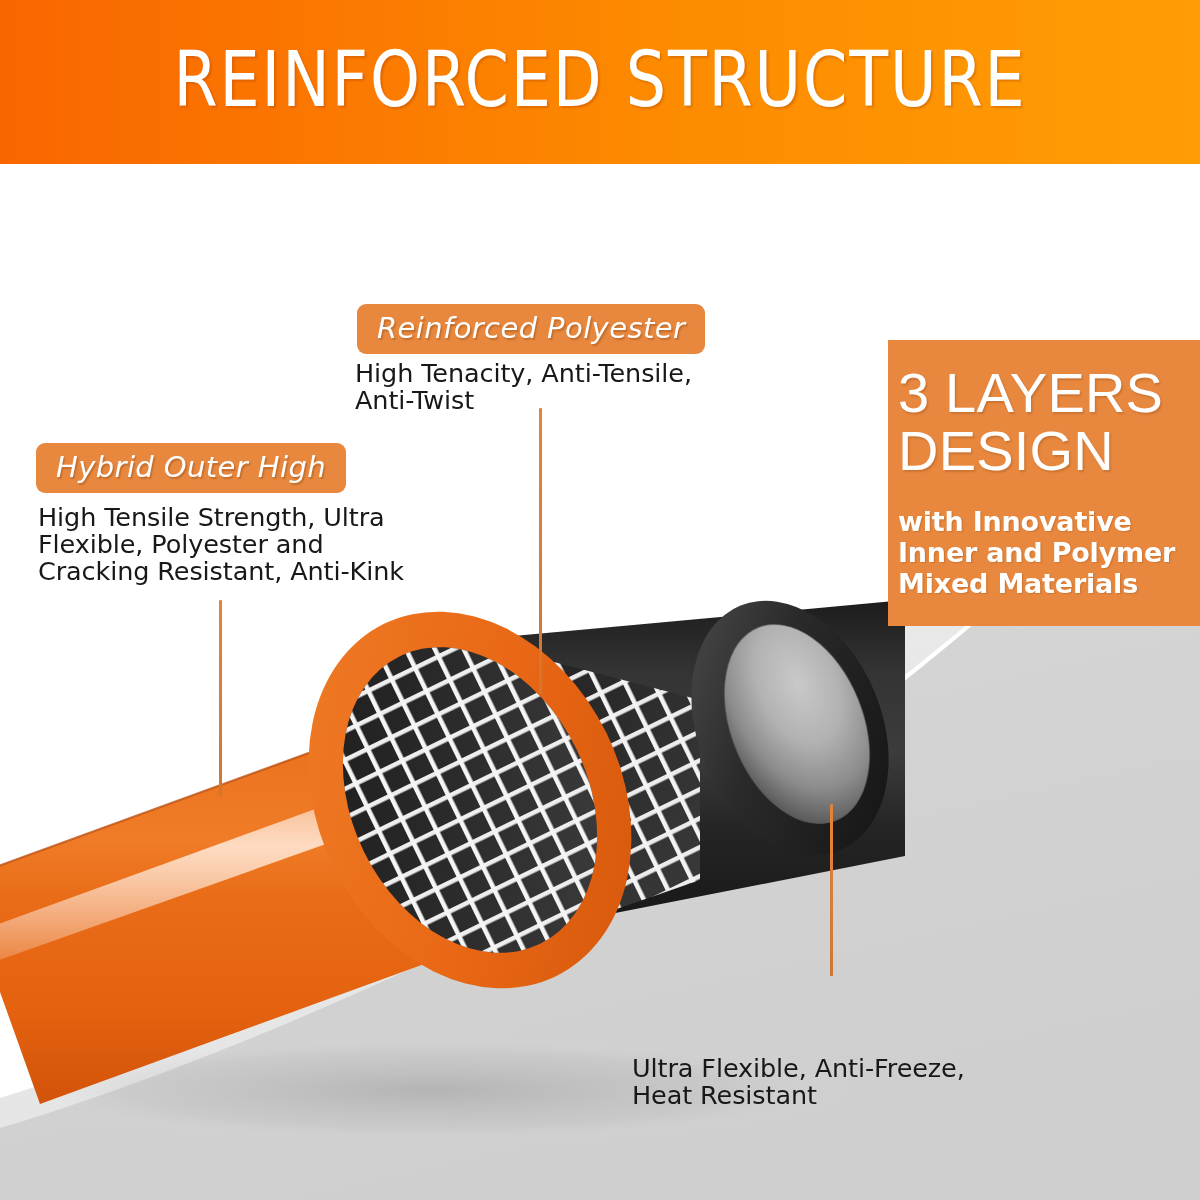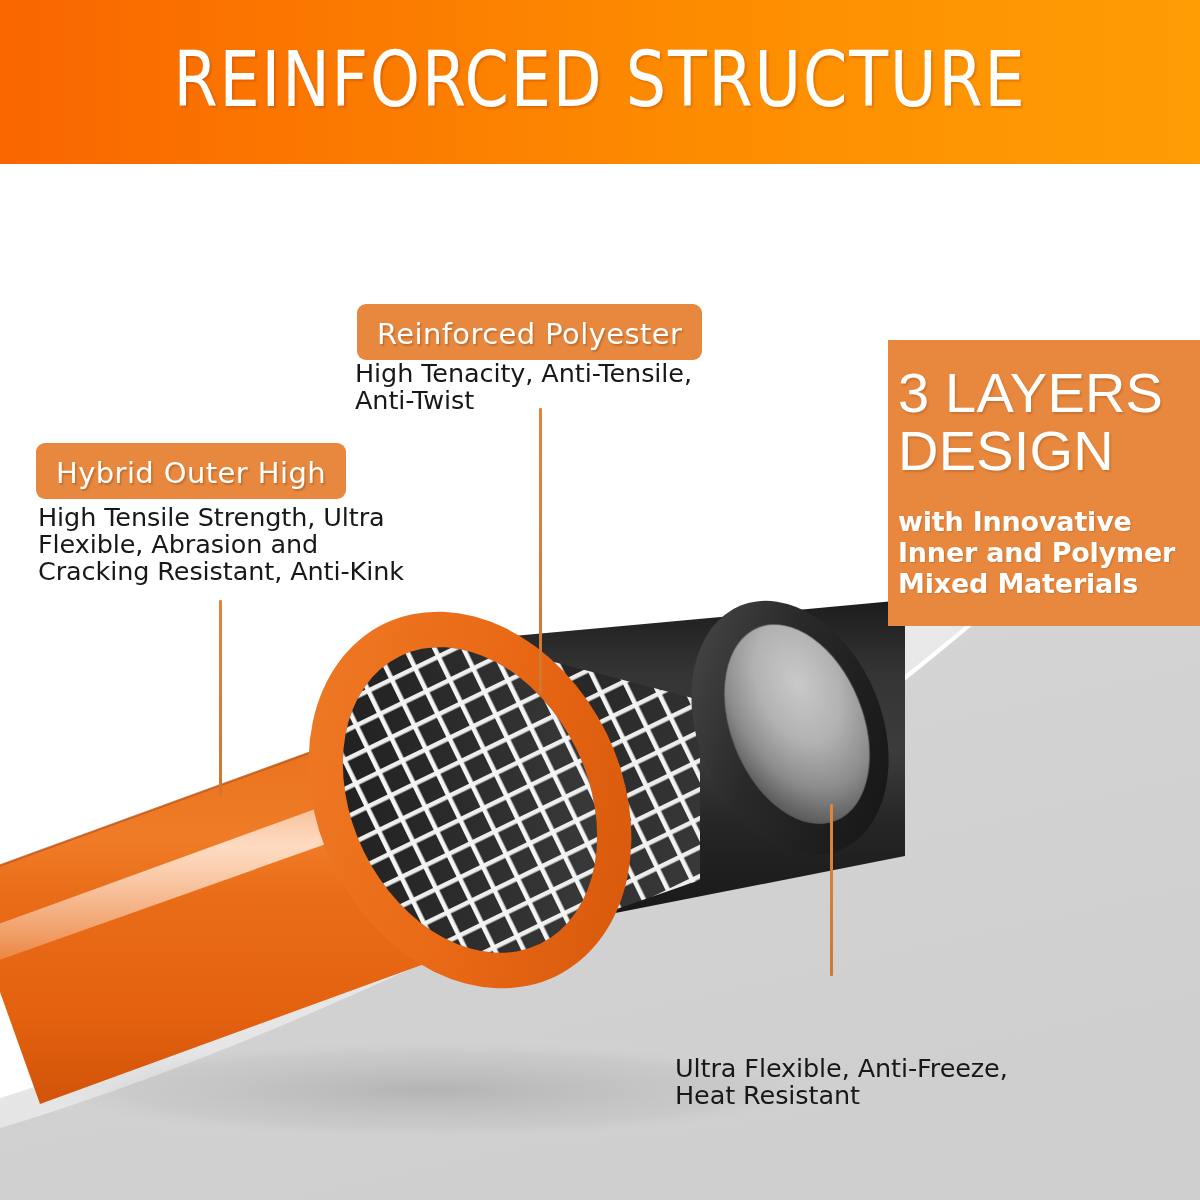--- a/index.html
+++ b/index.html
@@ -41,21 +41,21 @@
     border-radius:9px;
     color:#ffffff;
     font-family:"DejaVu Sans","Liberation Sans",sans-serif;
     font-size:29px;
     font-weight:400;
     letter-spacing:0.4px;
     white-space:nowrap;
     text-shadow:1.5px 1.5px 1.5px rgba(120,60,10,0.35);
     box-sizing:border-box;
   }
-  .pill-inner{display:block;padding:13px 20px 9px 20px;}
+  .pill-inner{display:block;padding:7px 20px 9px 20px;font-style:italic;}
 
   .desc{
     position:absolute;
     color:#17181a;
     font-family:"DejaVu Sans","Liberation Sans",sans-serif;
     font-size:25.5px;
     font-weight:400;
     line-height:27px;
     letter-spacing:-0.1px;
     white-space:pre-line;
@@ -258,30 +258,30 @@
   <div class="header-title">REINFORCED STRUCTURE</div>
 
   <div class="leader" style="left:219px;top:600px;height:196px;"></div>
   <div class="leader" style="left:539px;top:408px;height:286px;"></div>
   <div class="leader" style="left:830px;top:804px;height:172px;"></div>
 
   <div class="pill" style="left:36px;top:443px;">
     <span class="pill-inner">Hybrid Outer High</span>
   </div>
   <div class="desc" style="left:38px;top:504px;width:430px;">High Tensile Strength, Ultra
-Flexible, Abrasion and
+Flexible, Polyester and
 Cracking Resistant, Anti-Kink</div>
 
   <div class="pill" style="left:357px;top:304px;">
     <span class="pill-inner">Reinforced Polyester</span>
   </div>
   <div class="desc" style="left:355px;top:360px;width:430px;">High Tenacity, Anti-Tensile,
 Anti-Twist</div>
 
-  <div class="desc" style="left:675px;top:1055px;width:430px;">Ultra Flexible, Anti-Freeze,
+  <div class="desc" style="left:632px;top:1055px;width:430px;">Ultra Flexible, Anti-Freeze,
 Heat Resistant</div>
 
   <div class="panel" style="left:888px;top:340px;width:328px;height:286px;padding-left:10px;">
     <div class="panel-title">3 LAYERS
 DESIGN</div>
     <div class="panel-sub">with Innovative
 Inner and Polymer
 Mixed Materials</div>
   </div>
 

